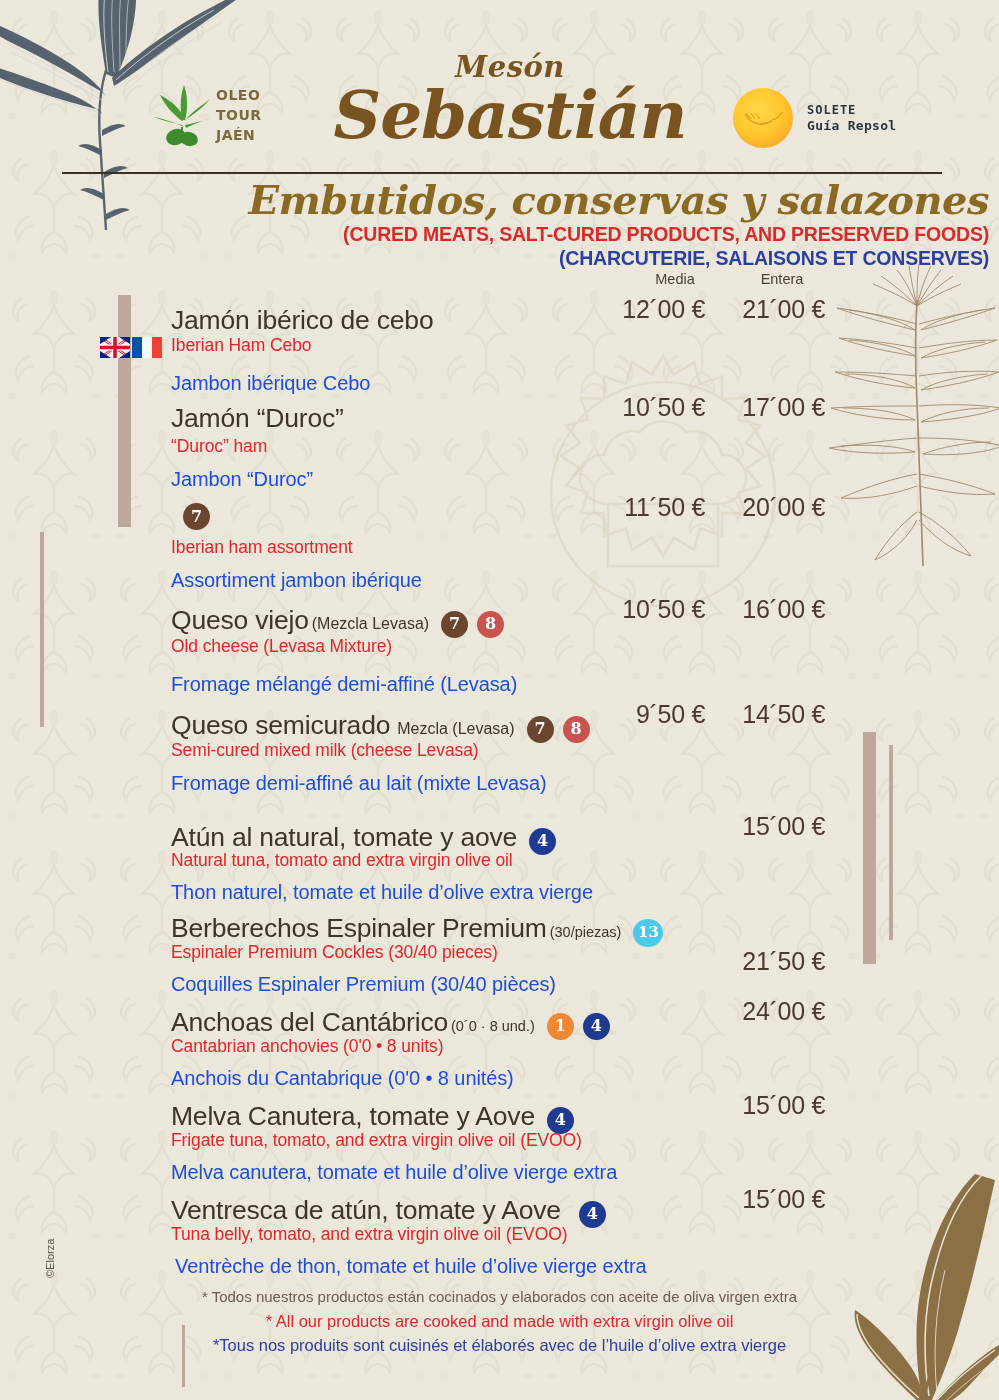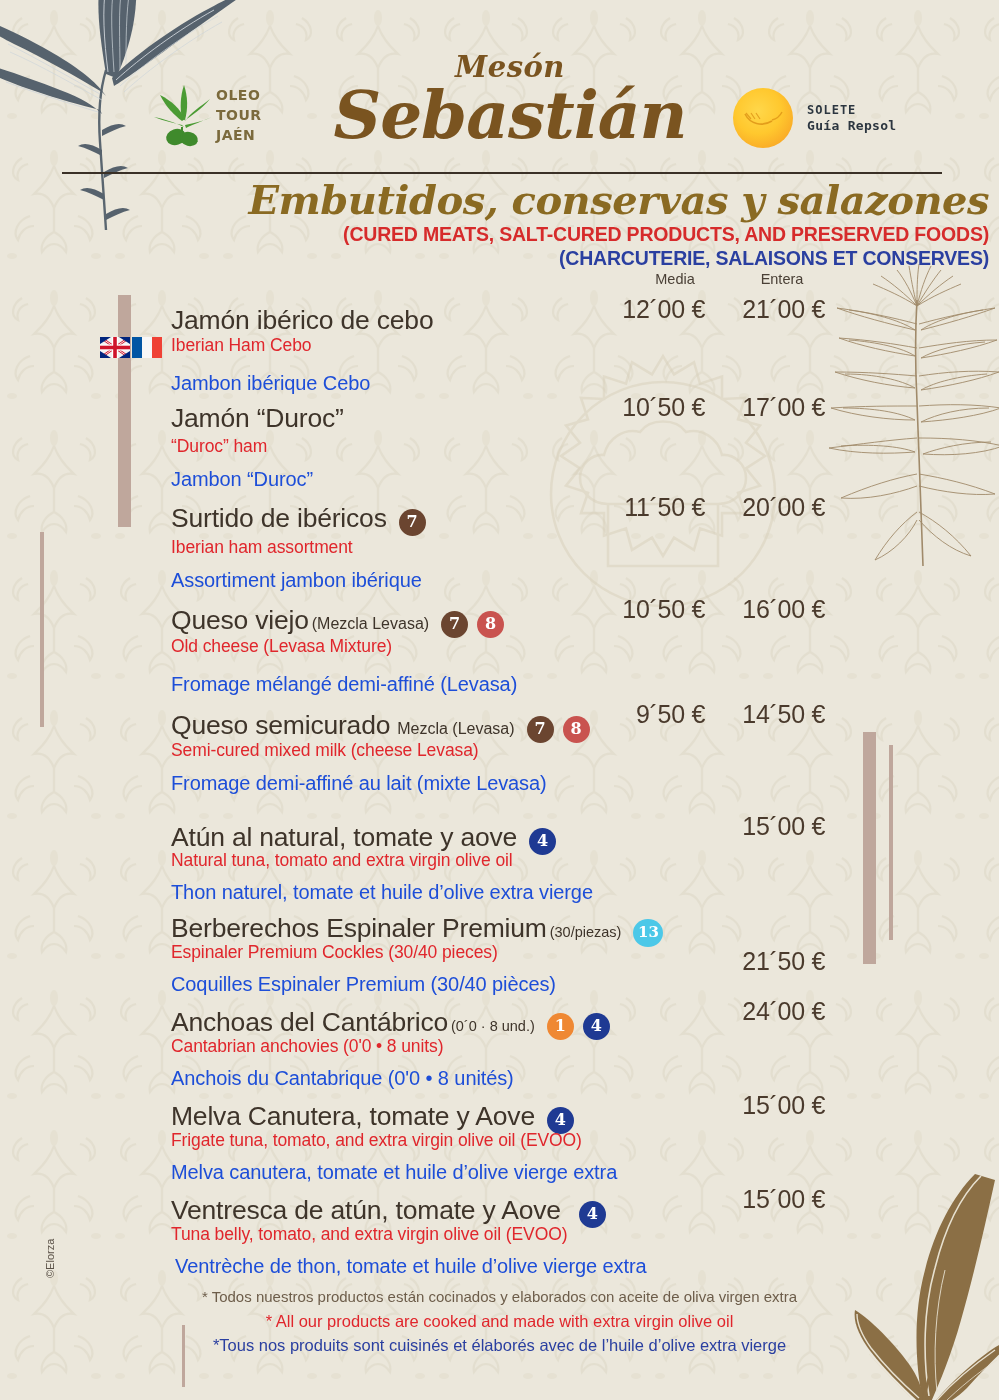--- a/index.html
+++ b/index.html
@@ -481,21 +481,20 @@
         <span class="name-es">Jamón “Duroc”</span>
       </div>
     </div>
     <div class="price p1" style="top:393px">10´50 €</div>
     <div class="price p2" style="top:393px">17´00 €</div>
     <div class="name-en" style="position:absolute;left:171px;top:433px">“Duroc” ham</div>
     <div class="name-fr" style="position:absolute;left:171px;top:466px">Jambon “Duroc”</div>
 
     <div class="item" style="top:491px">
       <div class="item-main">
-        <span class="name-es">Surtido de ibéricos</span>
         <span class="badges">
           <span class="badge" style="background: rgb(107, 69, 48);">7</span>
         </span>
       </div>
     </div>
     <div class="price p1" style="top:493px">11´50 €</div>
     <div class="price p2" style="top:493px">20´00 €</div>
     <div class="name-en" style="position:absolute;left:171px;top:534px">Iberian ham assortment</div>
     <div class="name-fr" style="position:absolute;left:171px;top:567px">Assortiment jambon ibérique</div>
 

